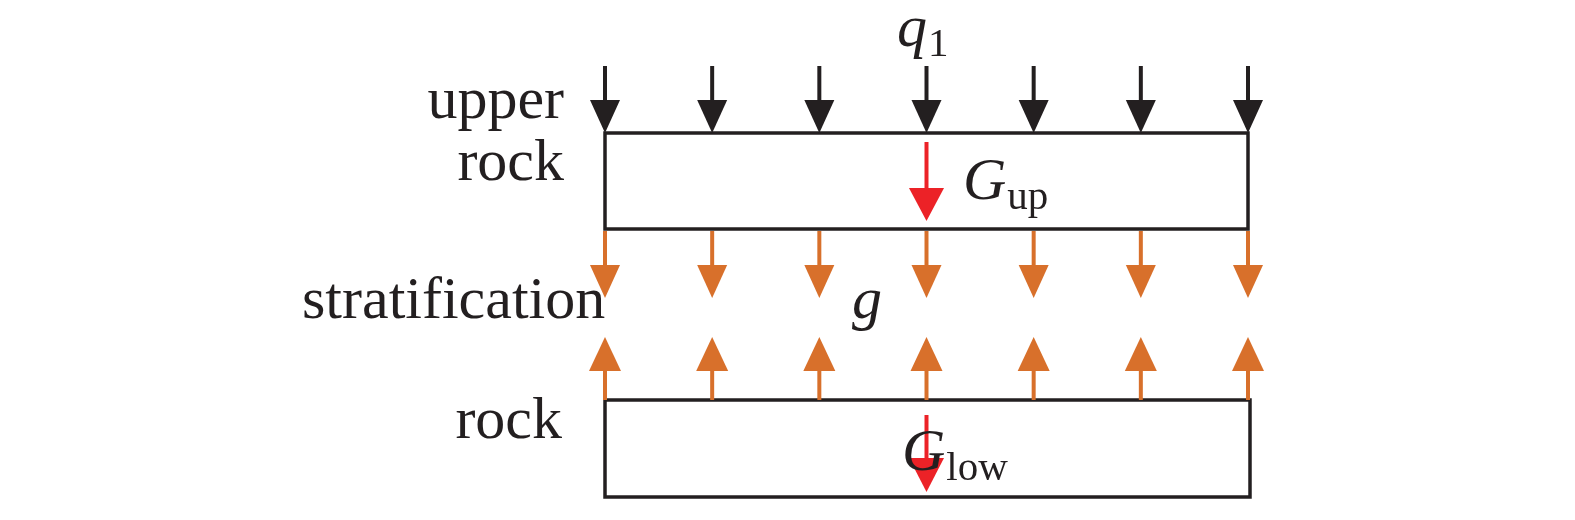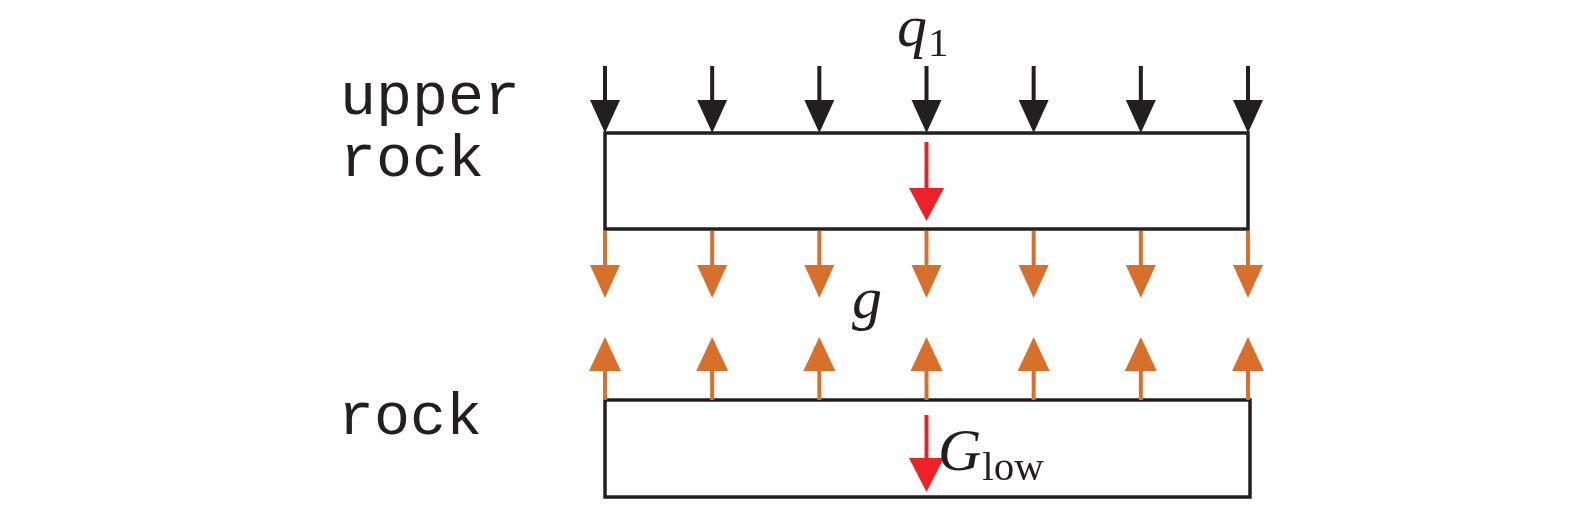--- a/index.html
+++ b/index.html
@@ -12,21 +12,21 @@
   }
   .shapes{position:absolute;left:0;top:0;}
   .lbl{
     position:absolute;
     font-family:"Liberation Serif", serif;
     color:#231F20;
     font-size:60px;
     line-height:62px;
     white-space:nowrap;
   }
-  .center{text-align:left;font-family:Liberation Mono, monospace;}
+  .center{text-align:right;}
   .it{font-style:italic;}
   .sub{
     font-size:41px;
     font-style:normal;
     vertical-align:-10px;
     margin-left:1px;
   }
 </style>
 </head>
 <body>
@@ -128,29 +128,33 @@
         <line x1="926.5" y1="415" x2="926.5" y2="462" stroke="#EC2227" stroke-width="4"></line>
         <polygon points="909,458 944,458 926.5,492" fill="#EC2227"></polygon>
       </g>
     </svg>
 
   <div class="lbl center" style="left:340px;top:67px;width:224px">
     <div>upper</div>
     <div>rock</div>
   </div>
 
+  <div class="lbl" style="left:302px;top:267px">stratification</div>
 
   <div class="lbl center" style="left:338px;top:387px;width:224px">
     <div>rock</div>
   </div>
 
   <div class="lbl" style="left:897px;top:-5px">
     <span class="it">q</span><span class="sub">1</span>
   </div>
 
+  <div class="lbl" style="left:963px;top:148px">
+    <span class="it">G</span><span class="sub">up</span>
+  </div>
 
   <div class="lbl it" style="left:852px;top:267px">g</div>
 
-  <div class="lbl" style="left:938px;top:419px">
+  <div class="lbl" style="left:902px;top:419px">
     <span class="it">G</span><span class="sub">low</span>
   </div>
 
 </div>
 
 </body></html>

